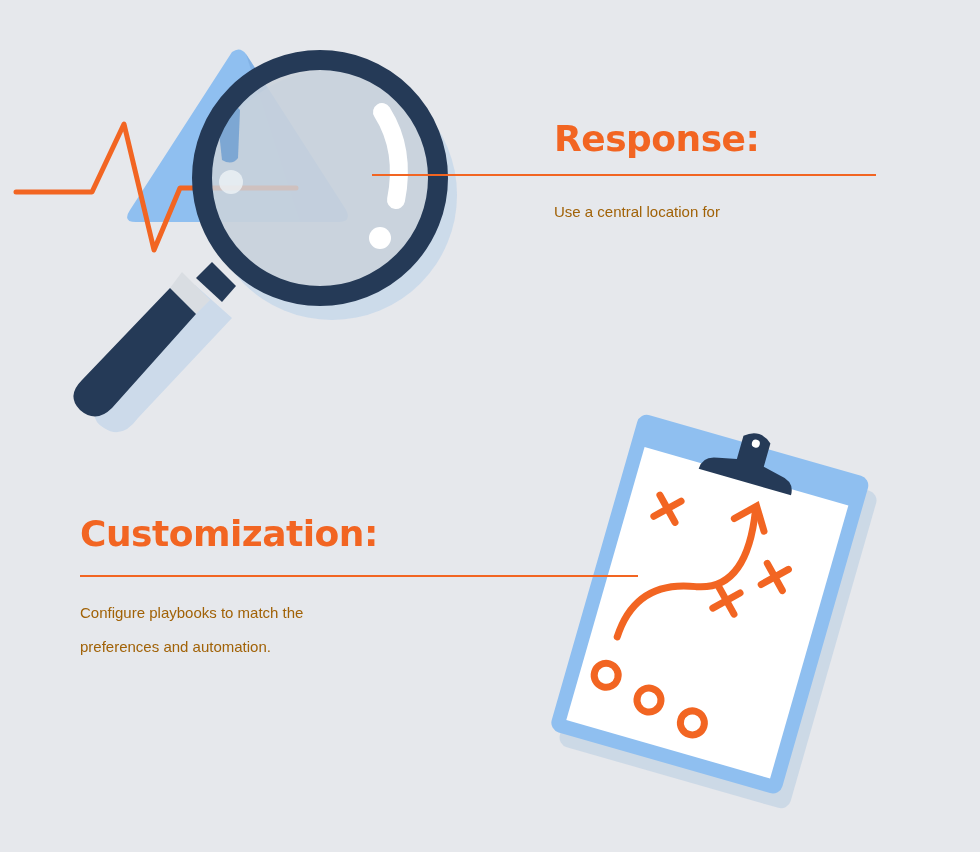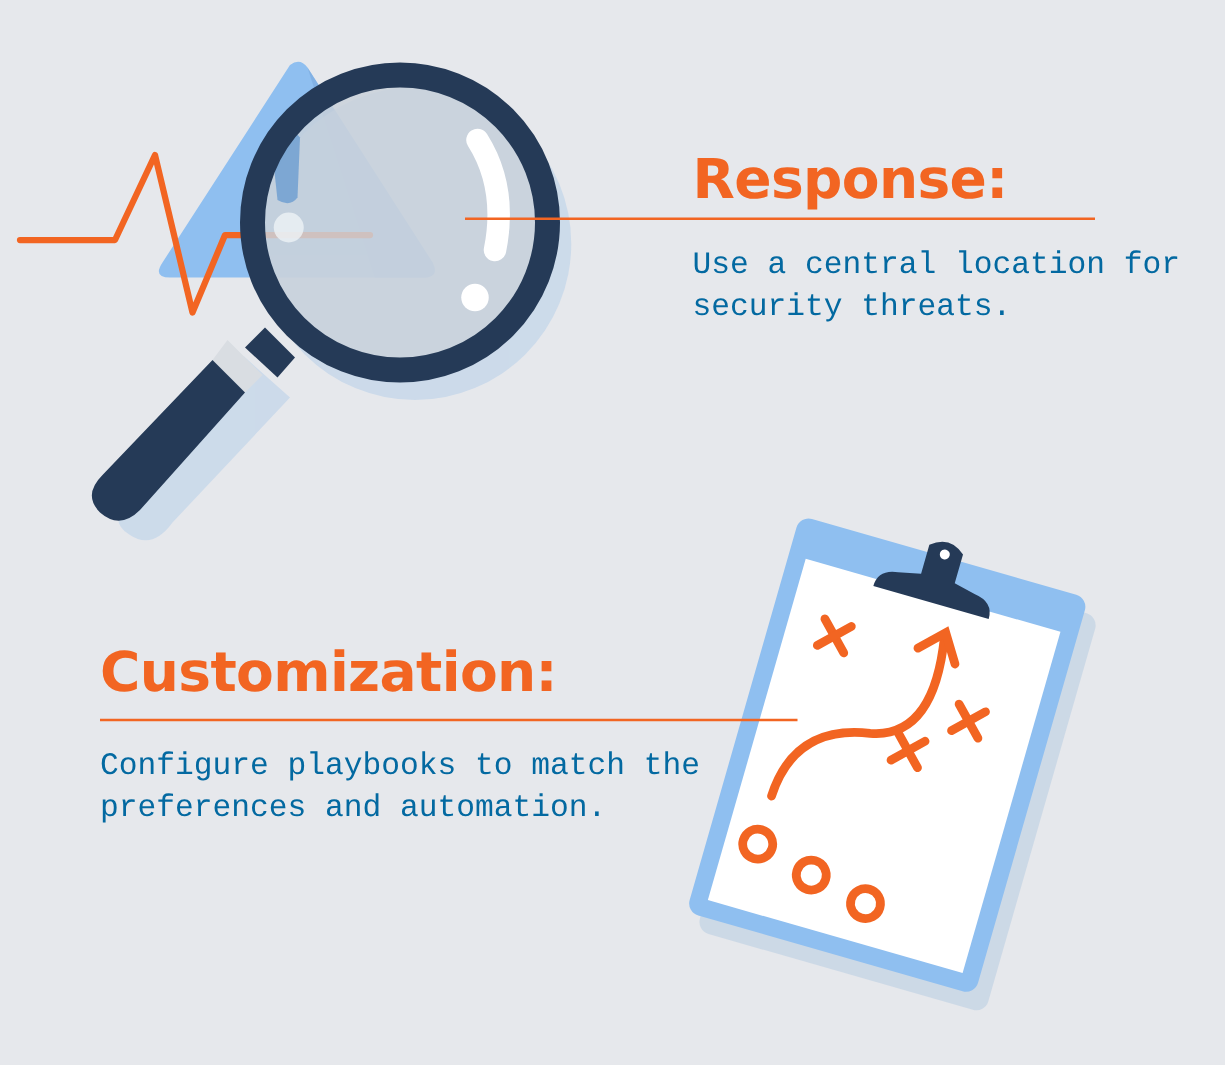--- a/index.html
+++ b/index.html
@@ -7,29 +7,29 @@
       width: 980px; height: 852px; overflow: hidden;
       background: #e6e8ec;
       position: relative;
       font-family: "Liberation Sans", sans-serif;
     }
     .abs { position: absolute; }
     .heading {
       color: #f26522;
       font-family: "DejaVu Sans", sans-serif;
       font-weight: bold;
-      font-size: 44px;
+      font-size: 36px;
       letter-spacing: -0.5px;
       margin: 0;
     }
     .rule { height: 2px; background: #f26522; }
     .body-text {
-      color: #0369a1;
-      font-family: Liberation Mono, monospace;
-      font-size: 25px;
+      color: #a16207;
+      font-family: Liberation Sans, sans-serif;
+      font-size: 15px;
       line-height: 34px;
       margin: 0;
     }
     .body-text span { display: block; white-space: nowrap; }
     svg { position: absolute; overflow: visible; }
   </style>
 </head>
 <body>
 
 <svg width="460" height="400" style="left:0;top:40px;" viewBox="0 40 460 400">
@@ -63,21 +63,20 @@
 
   <path d="M170 288 L196 314 L112 408 Q96 424 80 410 Q66 396 82 380 Z" fill="#253a57"></path>
 </svg>
 
 <div class="abs rule" style="left:372px;top:174px;width:504px;height:1.5px;"></div>
 
 <h2 class="abs heading" style="left:554px;top:118px;">Response:</h2>
 
 <p class="abs body-text" style="left:554px;top:195px;">
   <span>Use a central location for</span>
-  <span>security threats.</span>
 </p>
 
 <svg width="340" height="420" style="left:530px;top:410px;" viewBox="530 410 340 420">
   <g transform="rotate(16 705 610)">
 
     <rect x="600" y="450" width="240" height="330" rx="10" fill="#c5d4e5" opacity="0.8"></rect>
 
     <rect x="588" y="438" width="240" height="330" rx="10" fill="#8fbff0"></rect>
 
     <rect x="602" y="470" width="212" height="284" fill="#ffffff"></rect>

